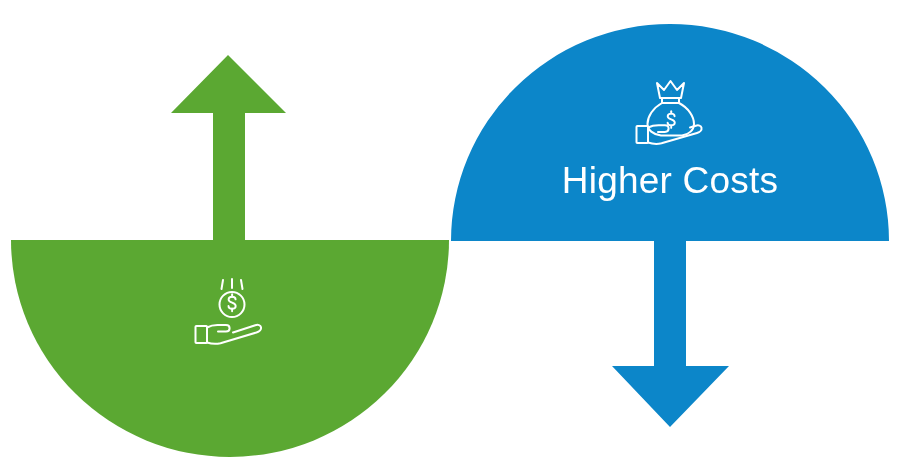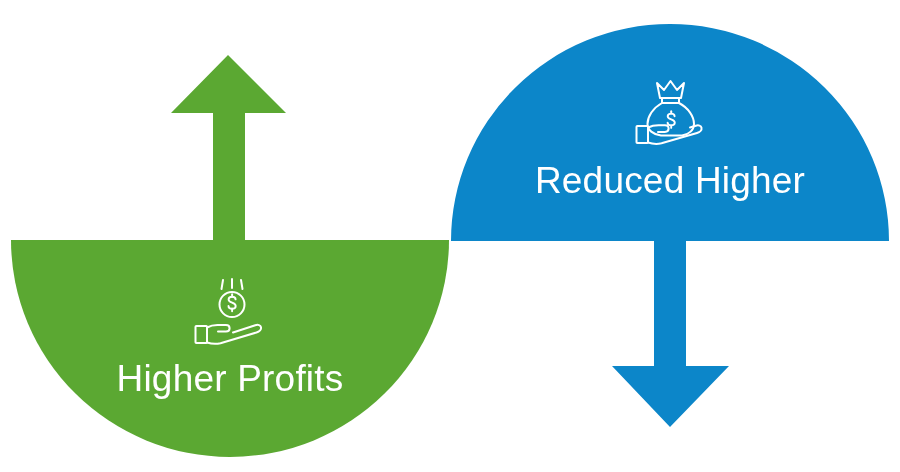--- a/index.html
+++ b/index.html
@@ -151,17 +151,16 @@
                  L 24,52.9"></path>
 
         <path d="M 14,63.5 C 18.5,65 23,65.3 27.5,64.3
                  L 63,54 C 66,53.1 68,50.8 67.5,48.7
                  C 67,46.6 64.5,45.9 61.8,46.7
                  L 56,48.5"></path>
       </g>
     </svg>
   </div>
 
-  <div class="label-text" id="higher-profits-label">Higher Profits</div>
 
-  <div class="label-text" id="reduced-costs-label">Reduced Higher</div>
+  <div class="label-text" id="reduced-costs-label">Higher Costs</div>
 
 </div>
 
 </body></html>

